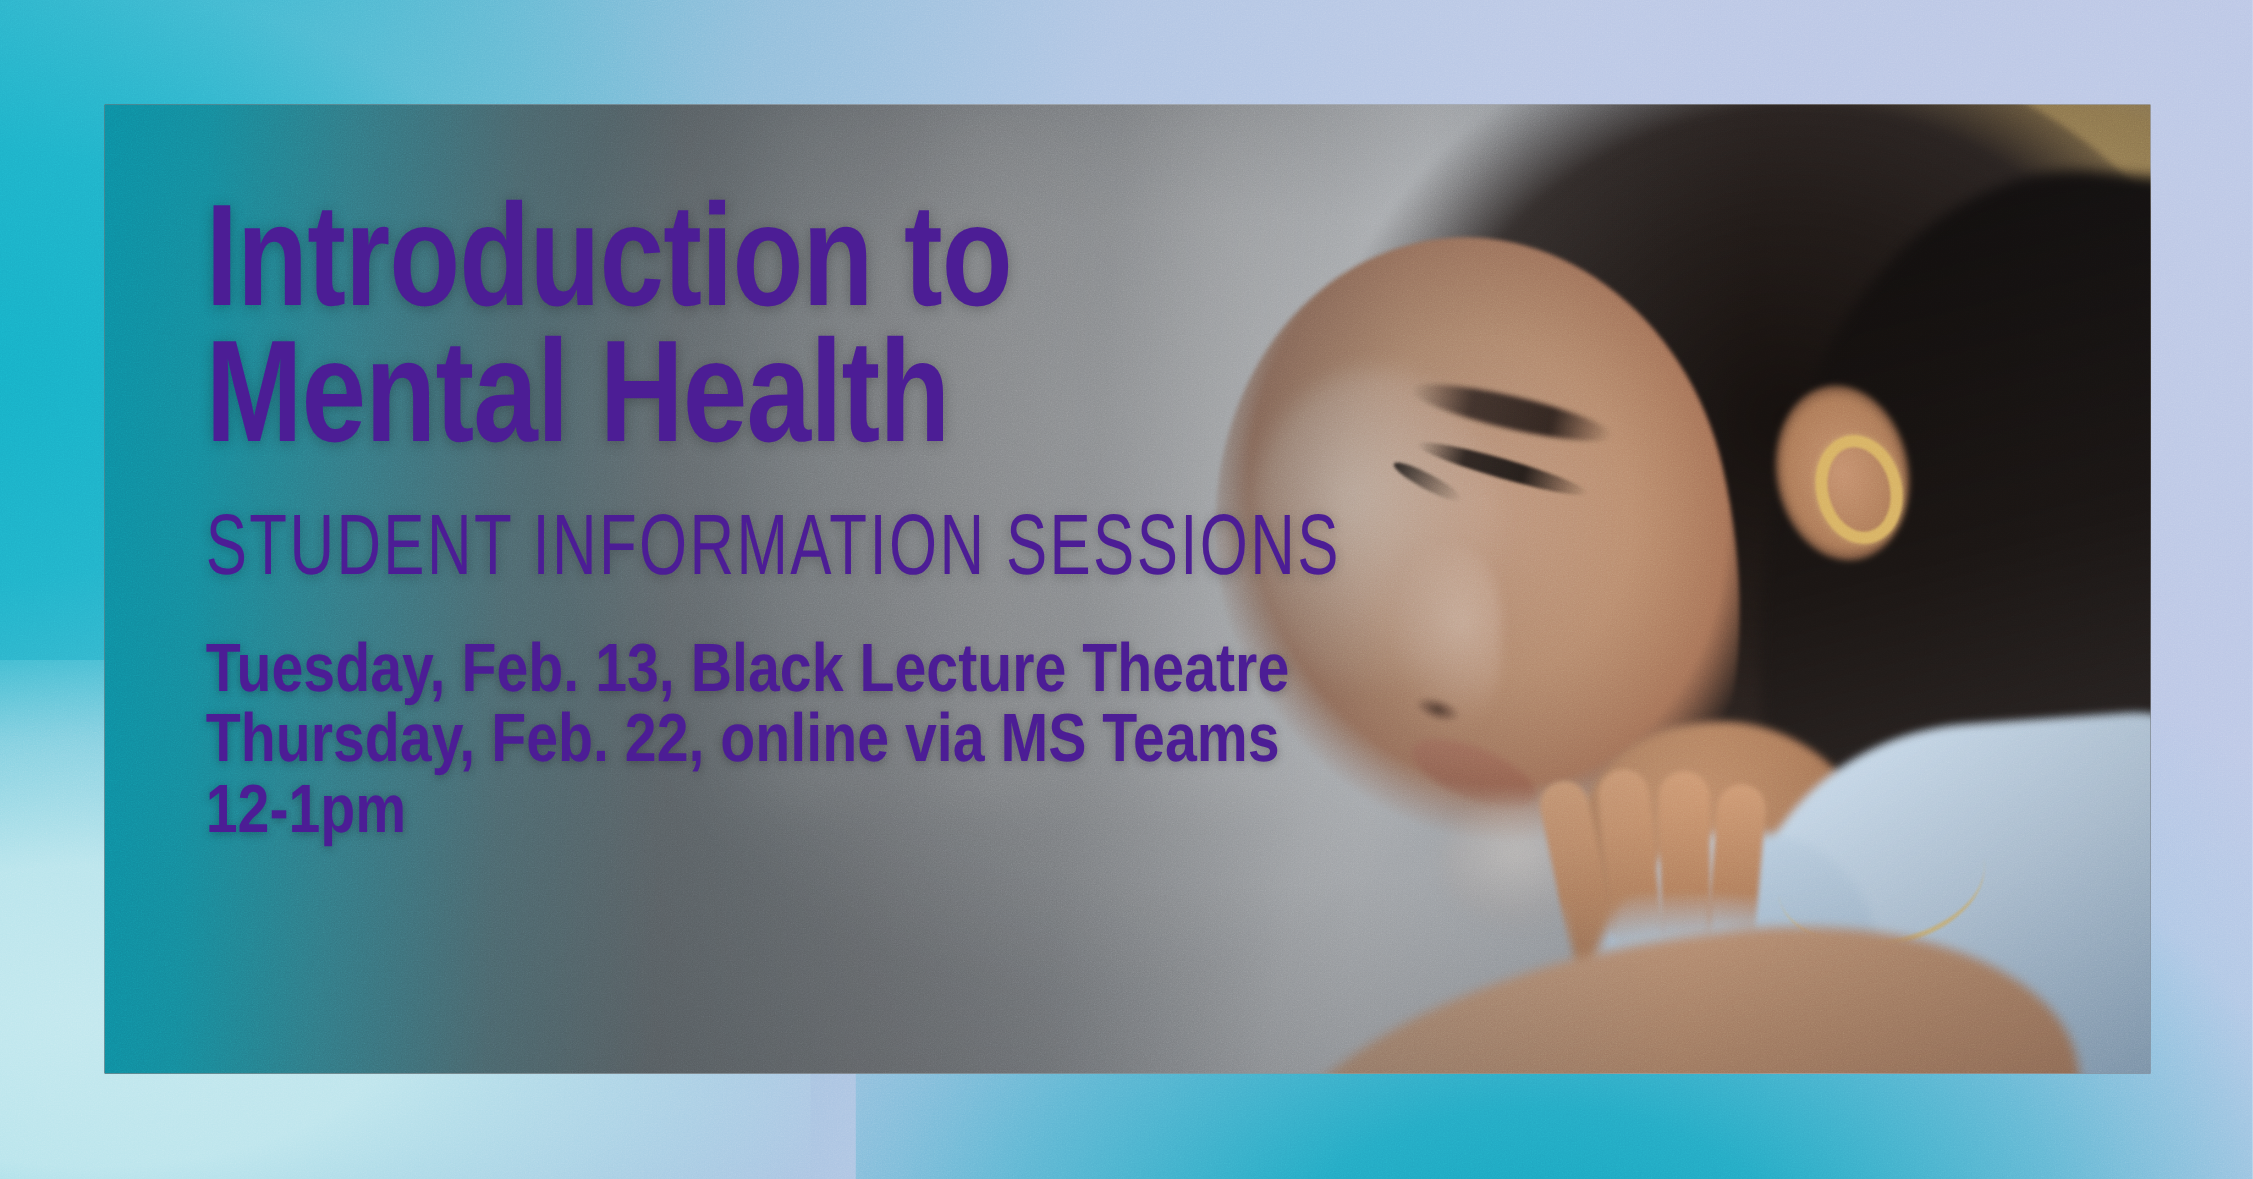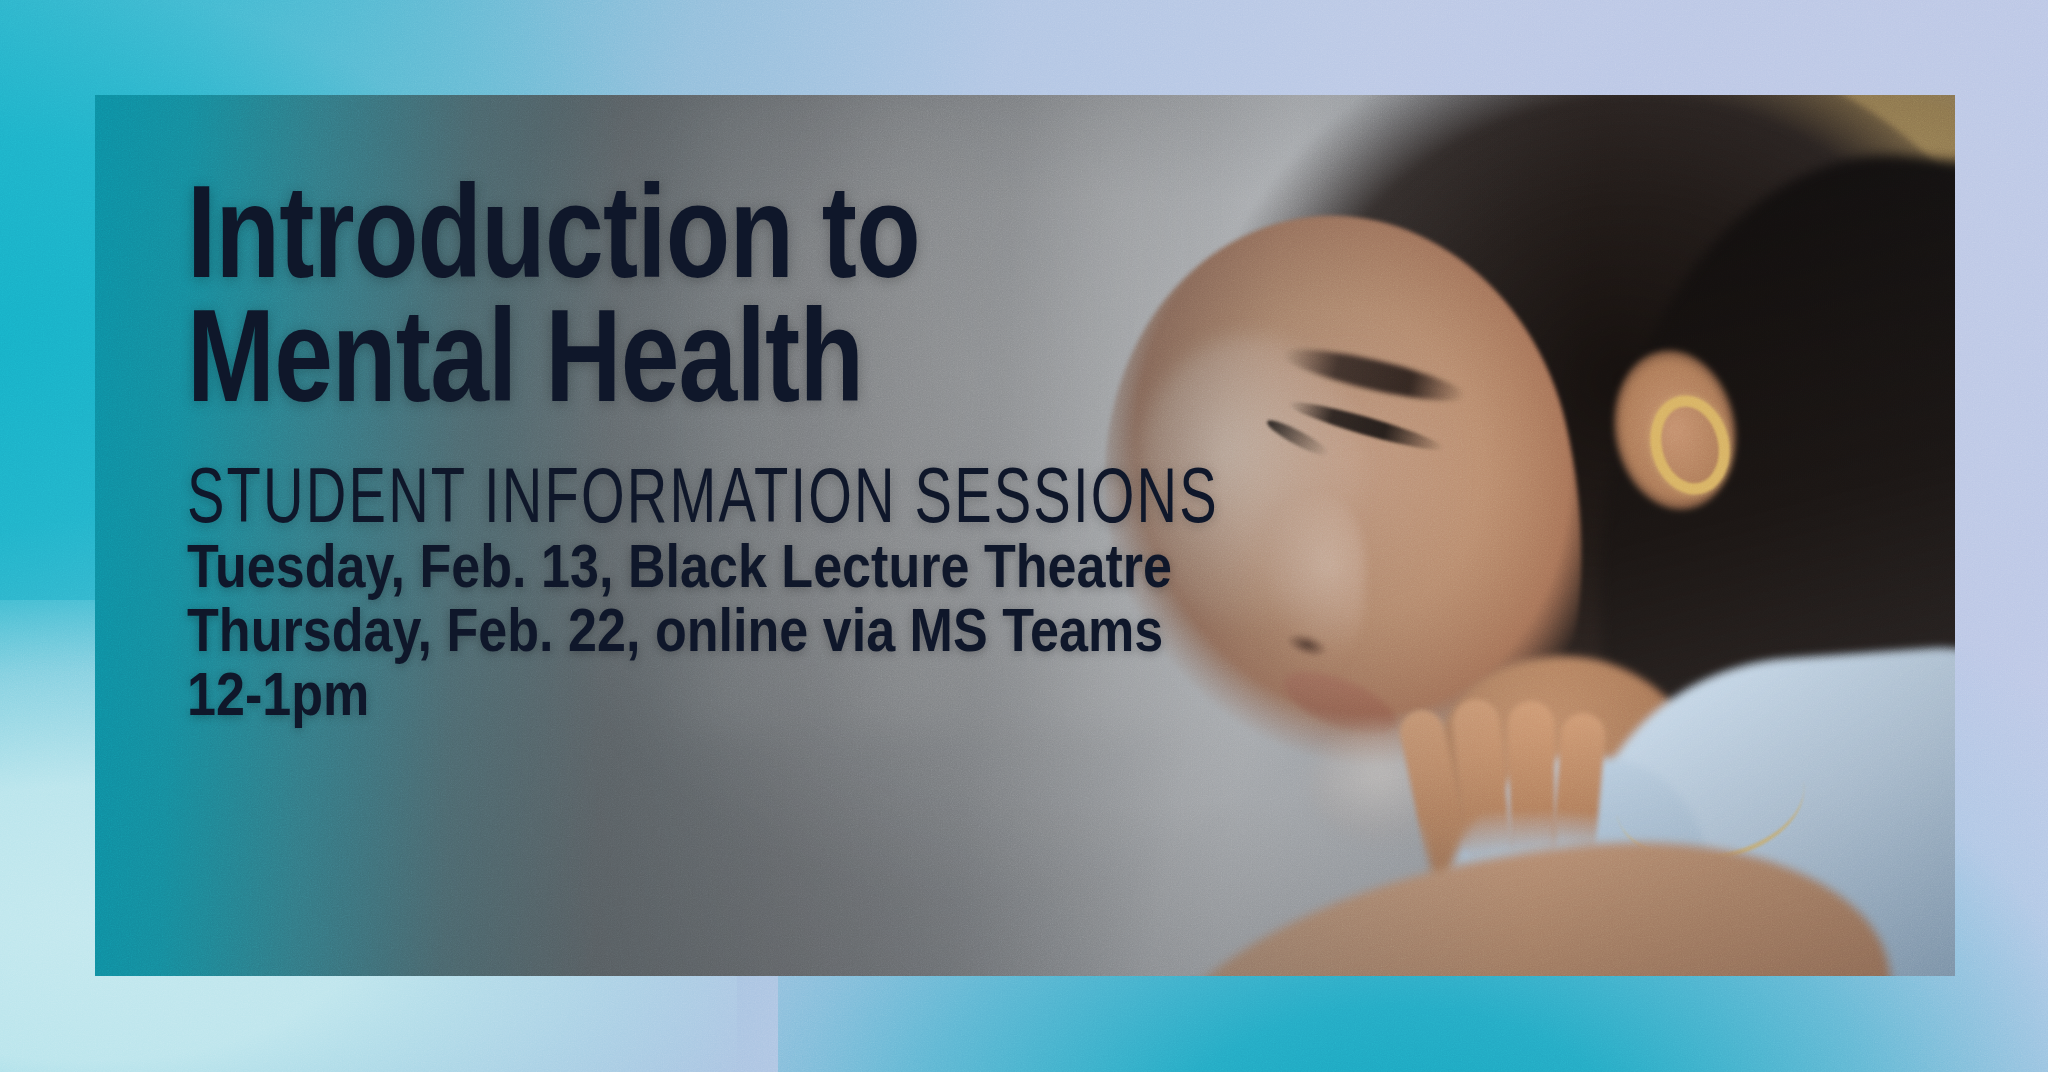--- a/index.html
+++ b/index.html
@@ -352,21 +352,21 @@
     opacity: .32;
     mix-blend-mode: overlay;
   }
 
   
   .copy {
     position: absolute;
     left: 187px;
     top: 170px;
     width: 1120px;
-    color: #0f172a;
+    color: #4c1d95;
     z-index: 9;
   }
   .t-line {
     font-family: "Liberation Sans Narrow", "Liberation Sans", sans-serif;
     font-weight: 700;
     font-size: 132px;
     line-height: 0.94;
     letter-spacing: -1px;
     transform: scaleX(0.80);
     transform-origin: left center;
@@ -379,20 +379,21 @@
     font-weight: 400;
     font-size: 78px;
     line-height: 1;
     letter-spacing: 3px;
     transform: scaleX(0.72);
     transform-origin: left center;
     white-space: nowrap;
     text-shadow: 0 2px 12px rgba(0,0,0,.24);
   }
   .details {
+    margin-top: 42px;
   }
   .d-line {
     font-family: "Liberation Sans Narrow", "Liberation Sans", sans-serif;
     font-weight: 700;
     font-size: 62px;
     line-height: 1.03;
     letter-spacing: 0px;
     transform: scaleX(0.84);
     transform-origin: left center;
     white-space: nowrap;

